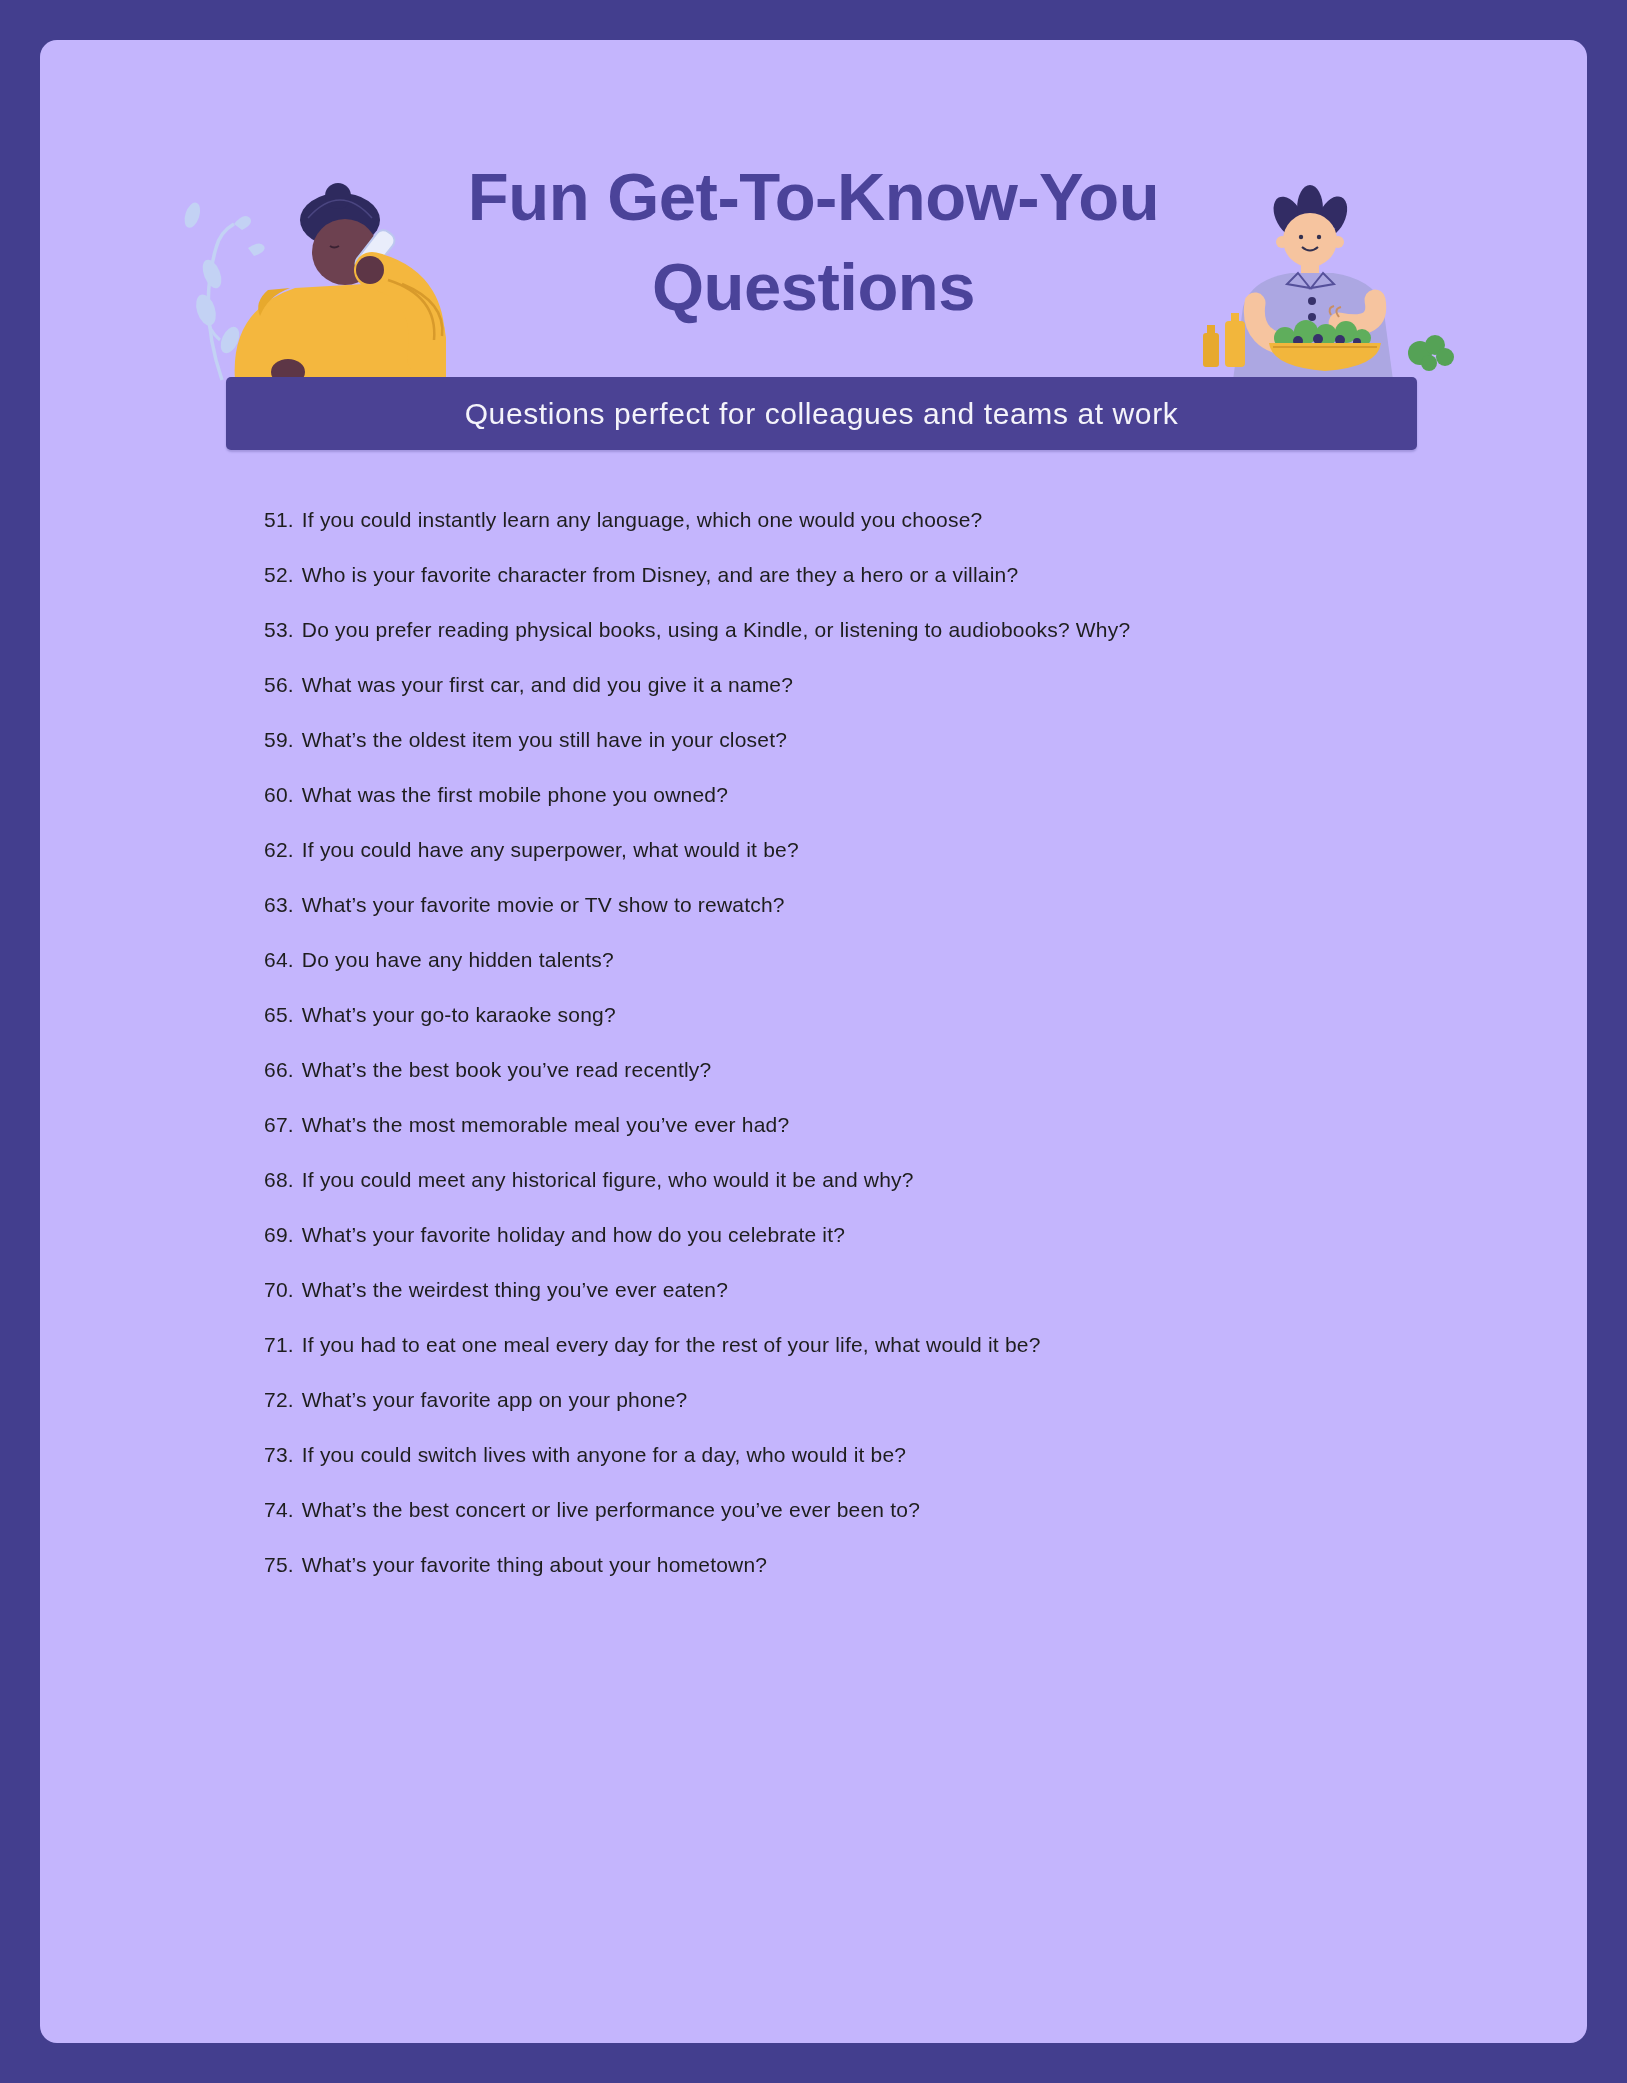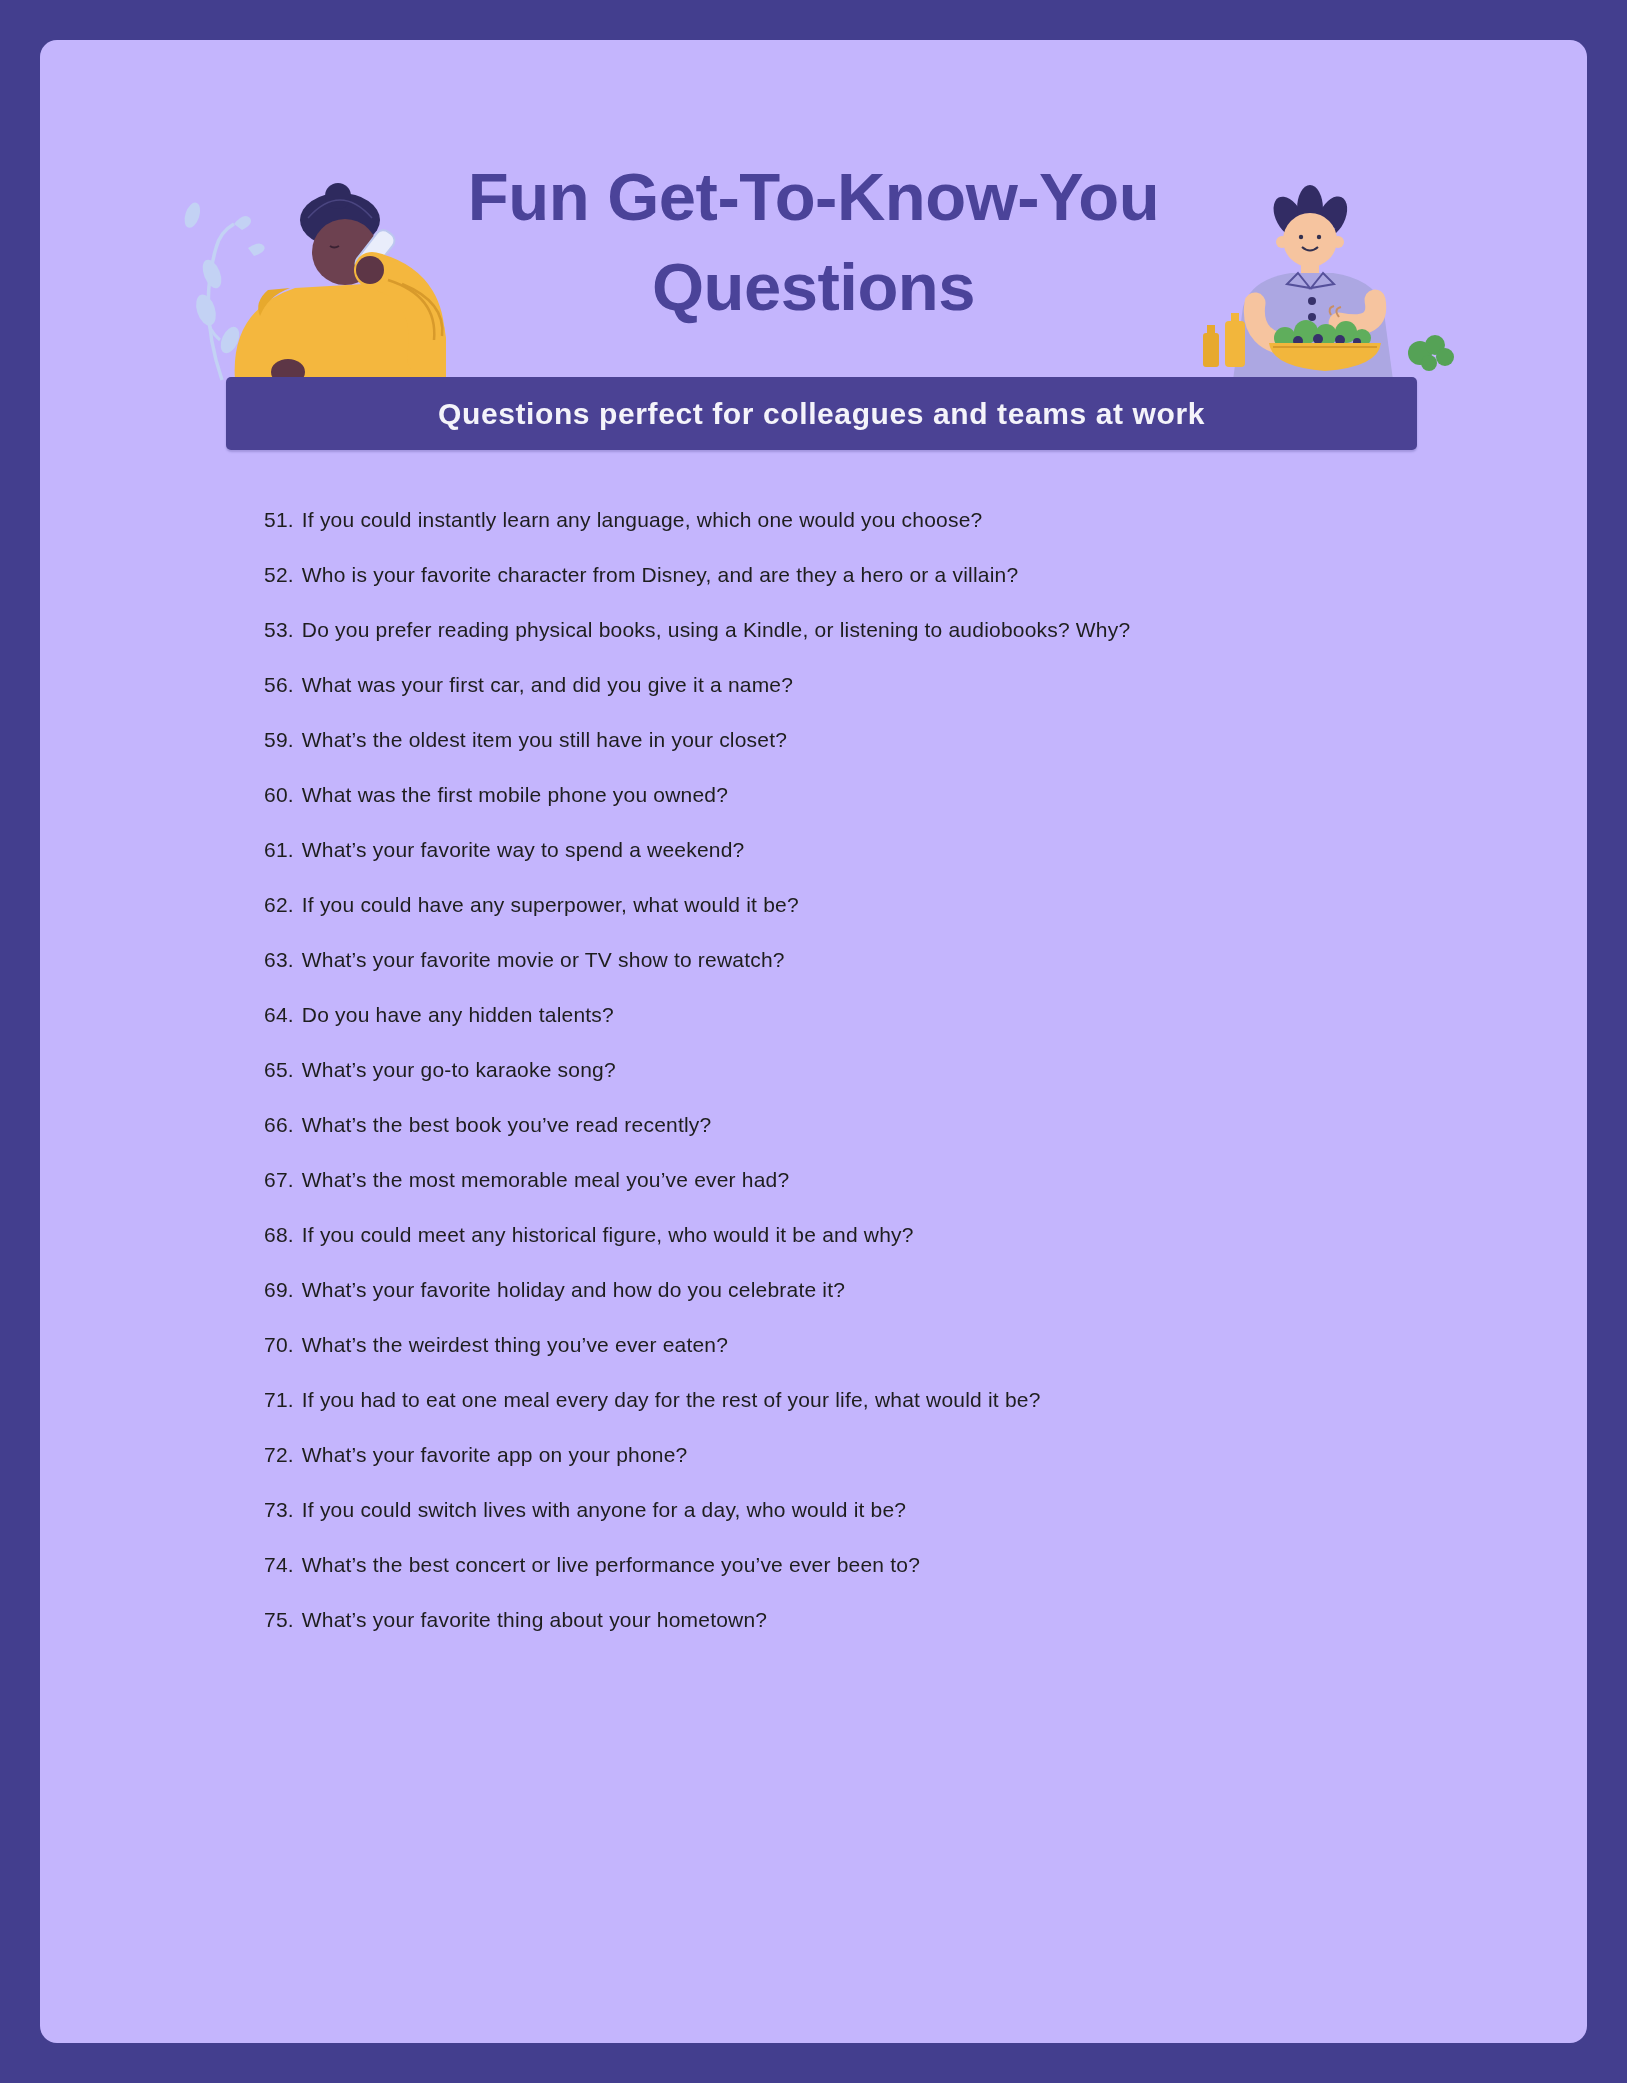--- a/index.html
+++ b/index.html
@@ -40,21 +40,21 @@
     border-radius: 5px;
     display: flex;
     align-items: center;
     justify-content: center;
     box-shadow: 0 2px 2px rgba(60,55,130,0.25);
   }
   .banner span {
     color: #f4f3fa;
     font-size: 30px;
     letter-spacing: 0.6px;
-    font-weight: 700;
+    font-weight: 400;
   }
   
   .qlist {
     position: absolute;
     left: 224px; top: 463px;
     white-space: nowrap;
   }
   .question-row {
     font-size: 21px;
     line-height: 34px;
@@ -169,21 +169,20 @@
     <span>Questions perfect for colleagues and teams at work</span>
   </div>
 
   <div class="qlist">
       <div class="question-row"><span class="q-num">51.</span><span>If you could instantly learn any language, which one would you choose?</span></div>
       <div class="question-row"><span class="q-num">52.</span><span>Who is your favorite character from Disney, and are they a hero or a villain?</span></div>
       <div class="question-row"><span class="q-num">53.</span><span>Do you prefer reading physical books, using a Kindle, or listening to audiobooks? Why?</span></div>
       <div class="question-row"><span class="q-num">56.</span><span>What was your first car, and did you give it a name?</span></div>
       <div class="question-row"><span class="q-num">59.</span><span>What’s the oldest item you still have in your closet?</span></div>
       <div class="question-row"><span class="q-num">60.</span><span>What was the first mobile phone you owned?</span></div>
-      <div class="question-row"><span class="q-num">61.</span><span>What’s your favorite way to spend a weekend?</span></div>
       <div class="question-row"><span class="q-num">62.</span><span>If you could have any superpower, what would it be?</span></div>
       <div class="question-row"><span class="q-num">63.</span><span>What’s your favorite movie or TV show to rewatch?</span></div>
       <div class="question-row"><span class="q-num">64.</span><span>Do you have any hidden talents?</span></div>
       <div class="question-row"><span class="q-num">65.</span><span>What’s your go-to karaoke song?</span></div>
       <div class="question-row"><span class="q-num">66.</span><span>What’s the best book you’ve read recently?</span></div>
       <div class="question-row"><span class="q-num">67.</span><span>What’s the most memorable meal you’ve ever had?</span></div>
       <div class="question-row"><span class="q-num">68.</span><span>If you could meet any historical figure, who would it be and why?</span></div>
       <div class="question-row"><span class="q-num">69.</span><span>What’s your favorite holiday and how do you celebrate it?</span></div>
       <div class="question-row"><span class="q-num">70.</span><span>What’s the weirdest thing you’ve ever eaten?</span></div>
       <div class="question-row"><span class="q-num">71.</span><span>If you had to eat one meal every day for the rest of your life, what would it be?</span></div>

